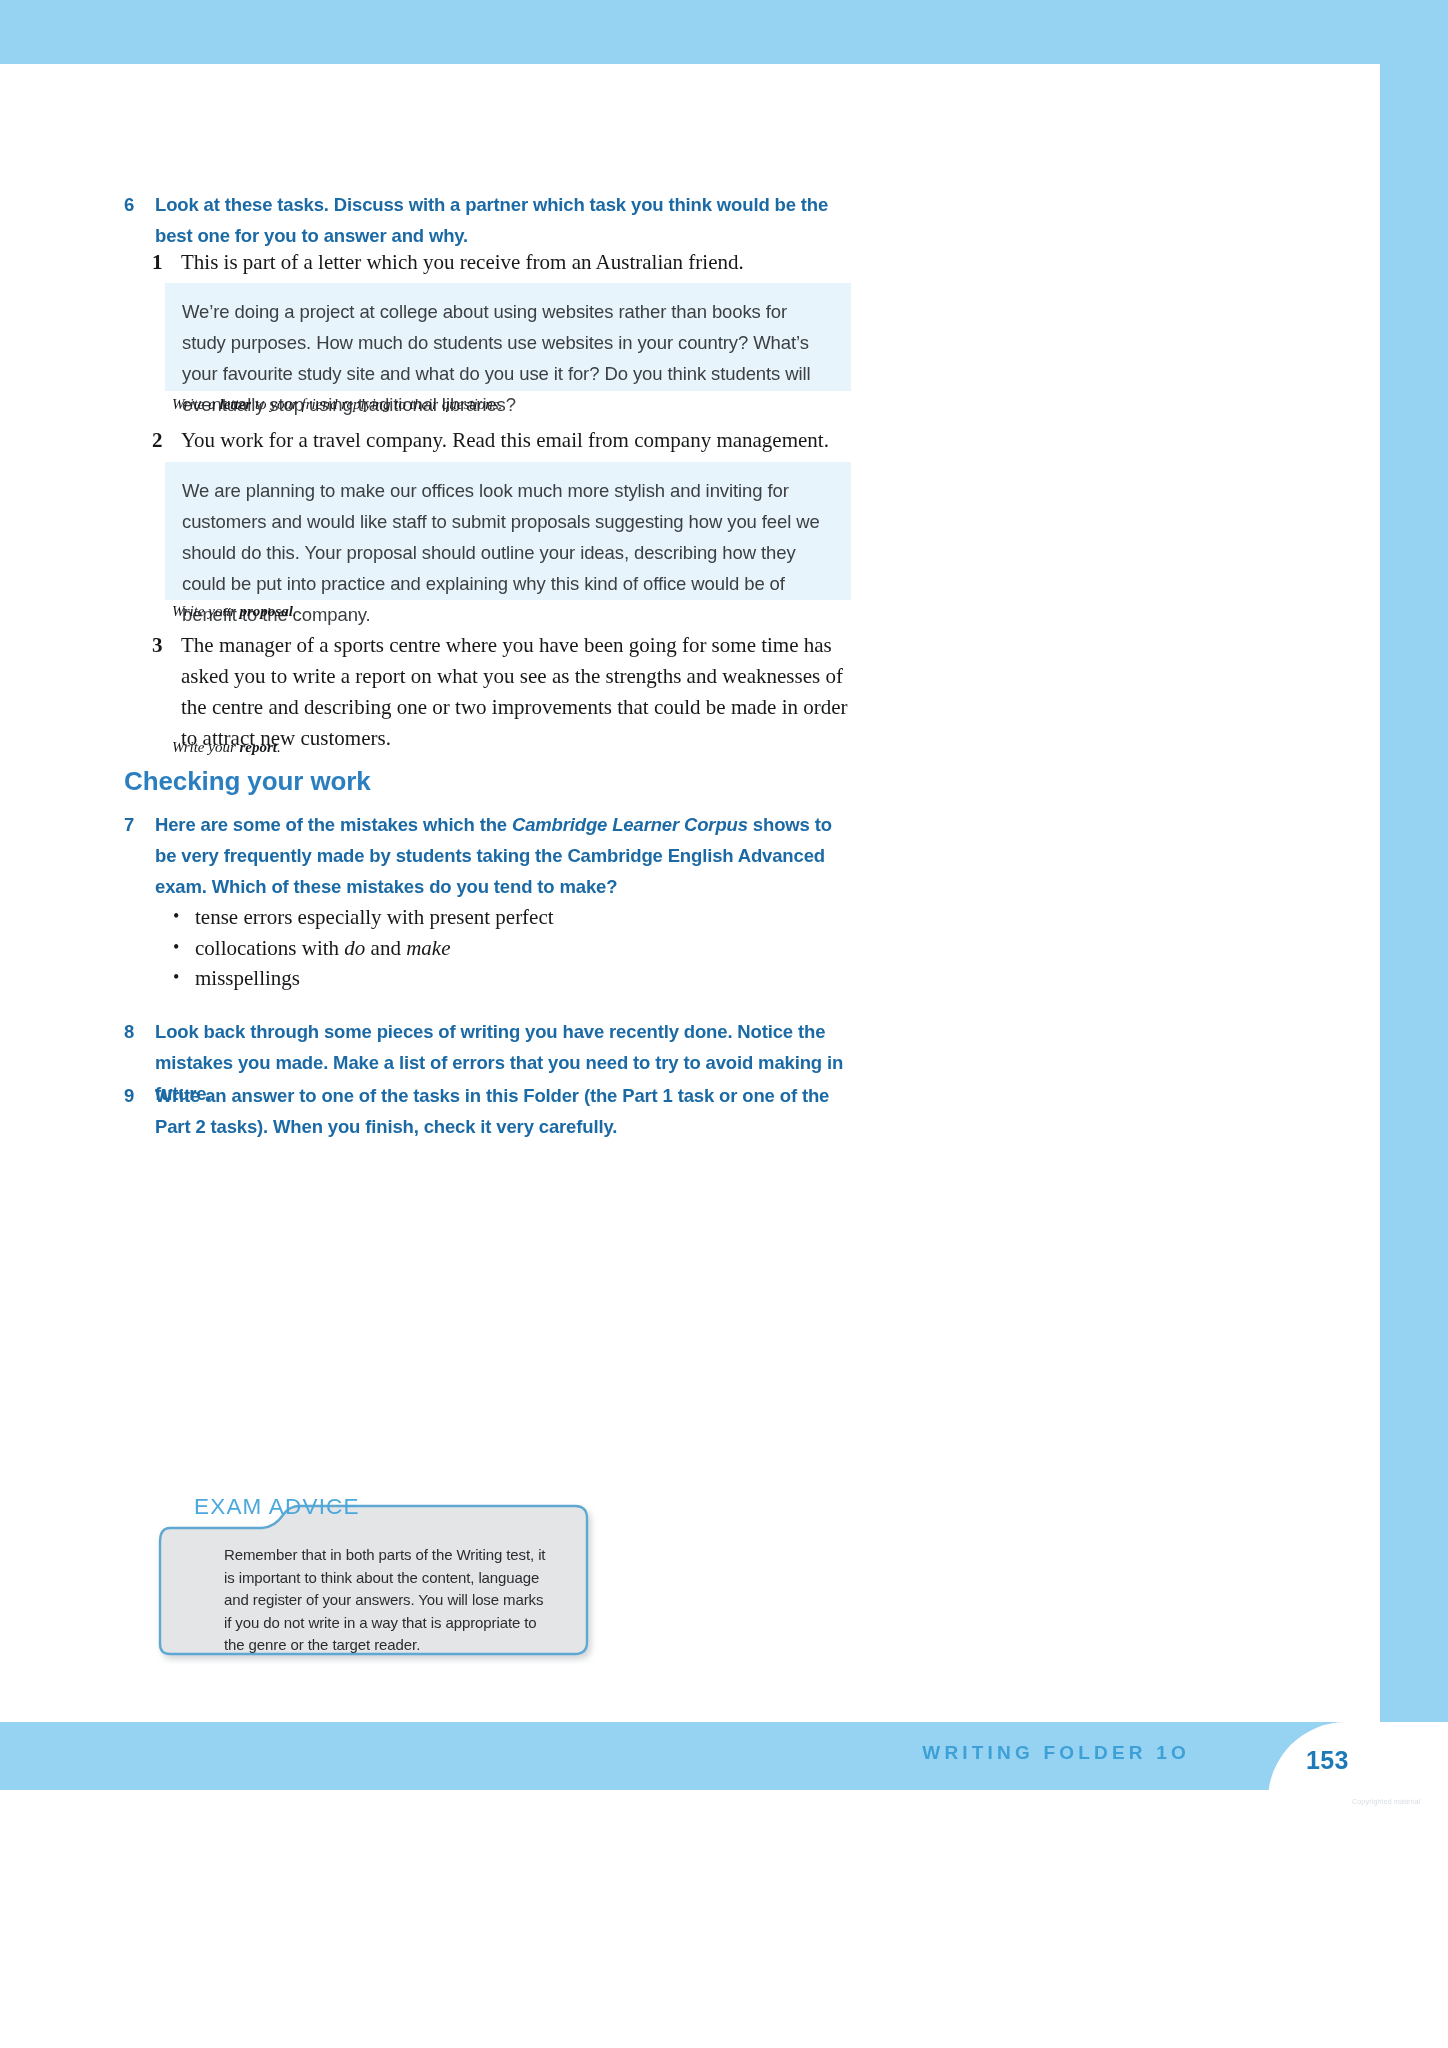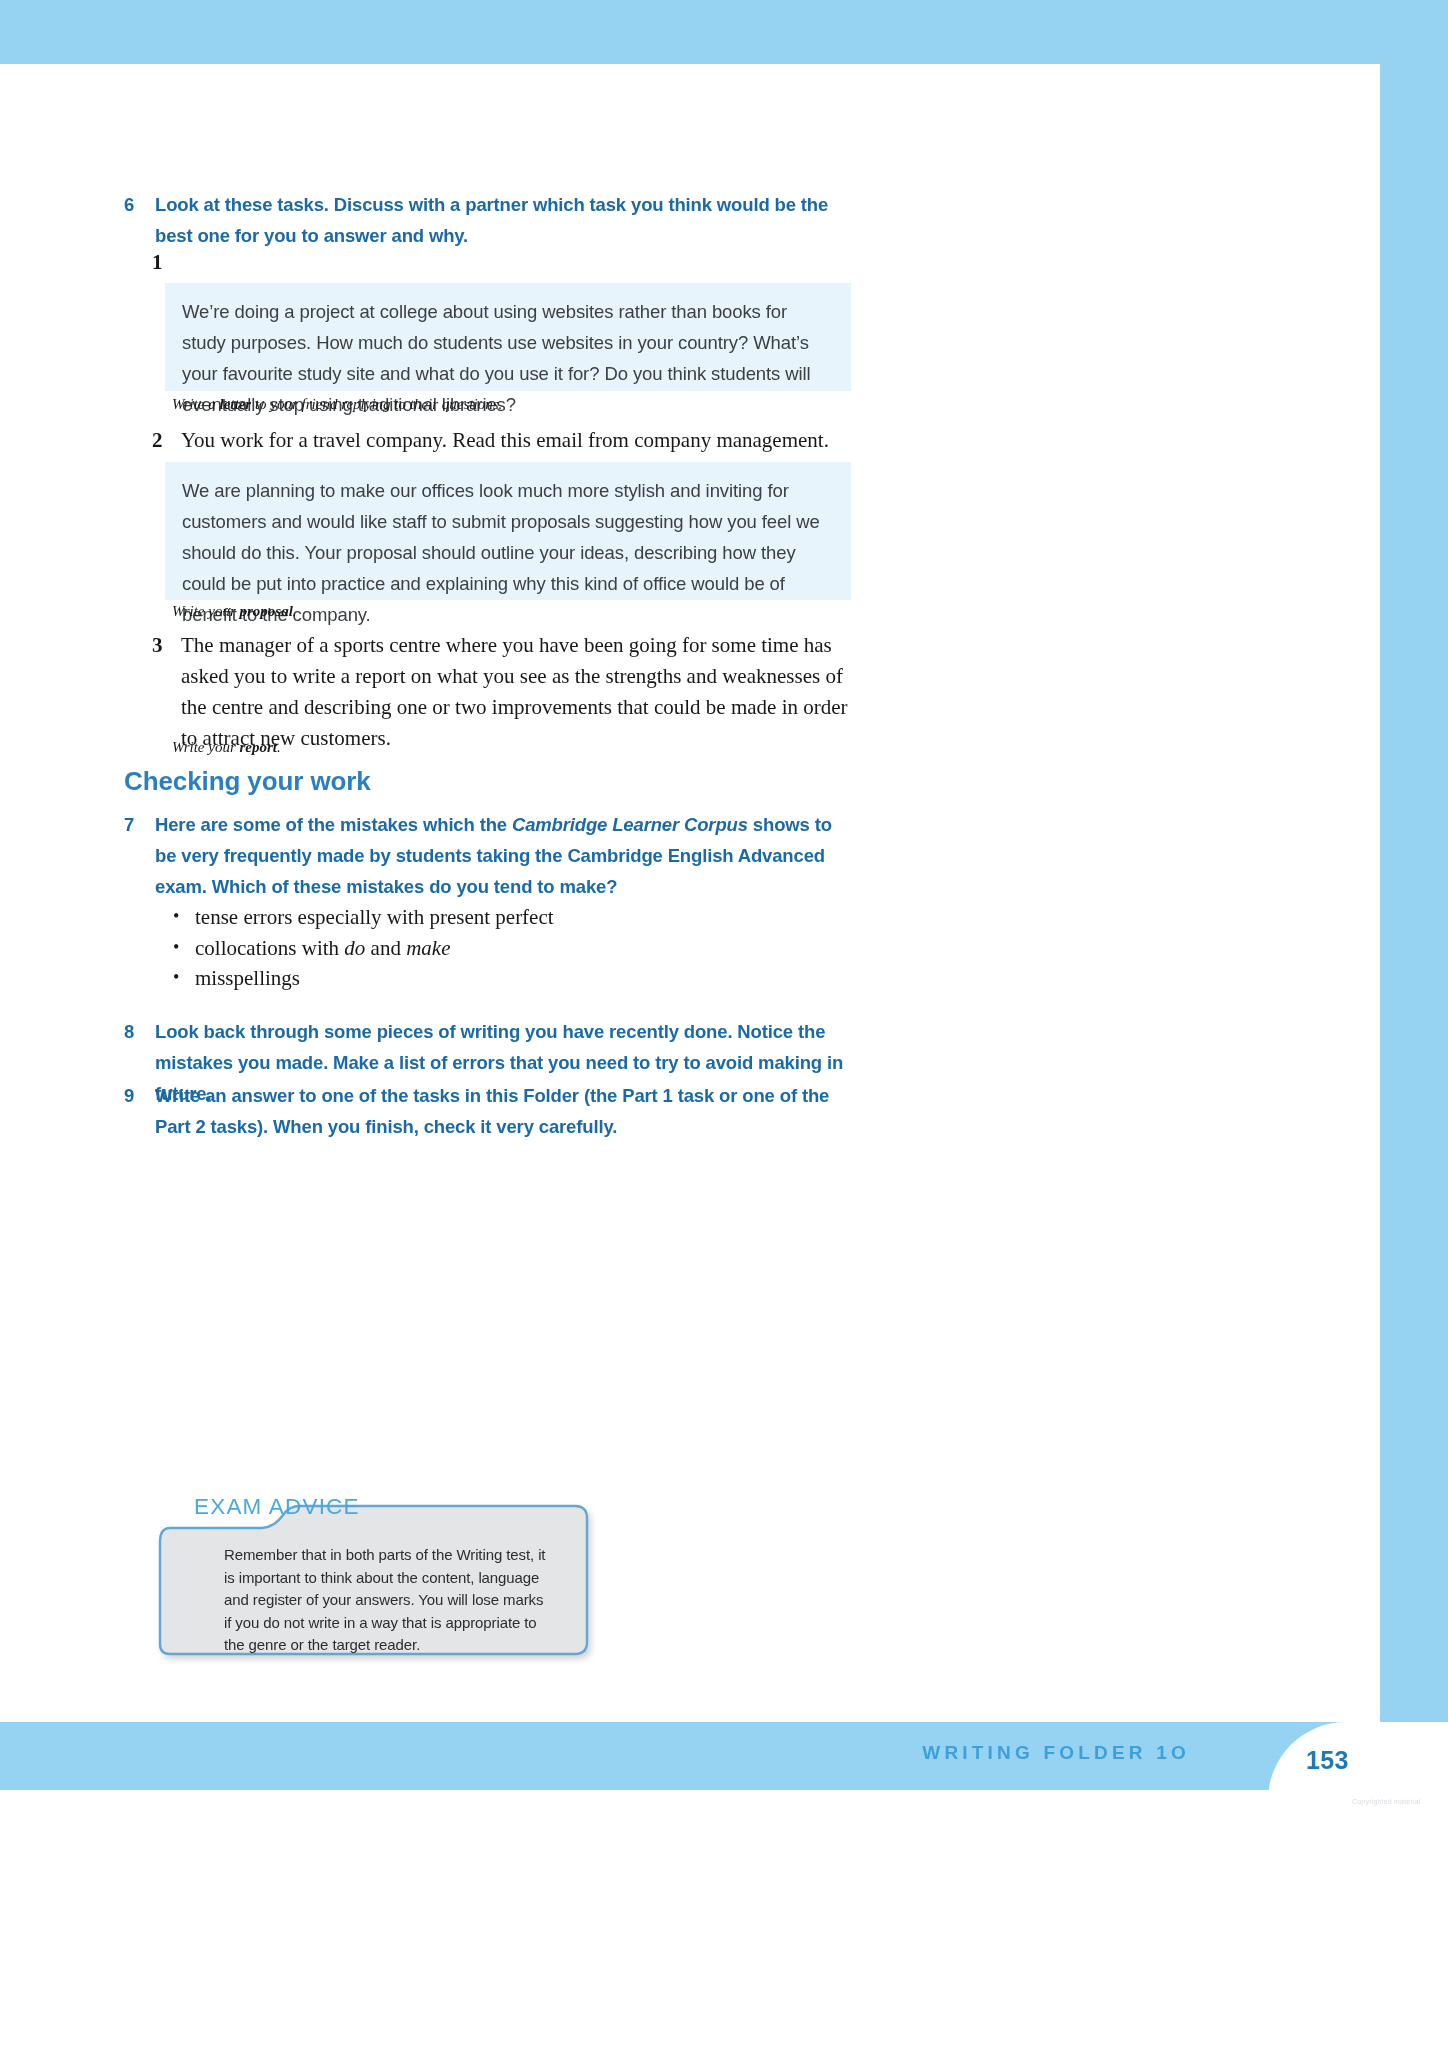--- a/index.html
+++ b/index.html
@@ -255,20 +255,21 @@
 
   <div class="content">
 
     <div class="ex" style="left:124px; top:125px; width:720px;">
       <span class="ex-num">6</span>
       <span class="ex-text">Look at these tasks. Discuss with a partner which task you think would be the best one for you to answer and why.</span>
     </div>
 
     <div class="task" style="left:152px; top:183px; width:700px;">
       <span class="task-num">1</span>
+      <span class="task-text">This is part of a letter which you receive from an Australian friend.</span>
     </div>
 
     <div class="quote-box" style="left:165px; top:219px; width:686px; height:108px;">
       <div class="quote-text">We’re doing a project at college about using websites rather than books for study purposes. How much do students use websites in your country? What’s your favourite study site and what do you use it for? Do you think students will eventually stop using traditional libraries?</div>
     </div>
 
     <div class="write-line" style="left:172px; top:325px;">
       <span>Write a </span><b>letter</b><span> to your friend replying to their questions.</span>
     </div>
 

